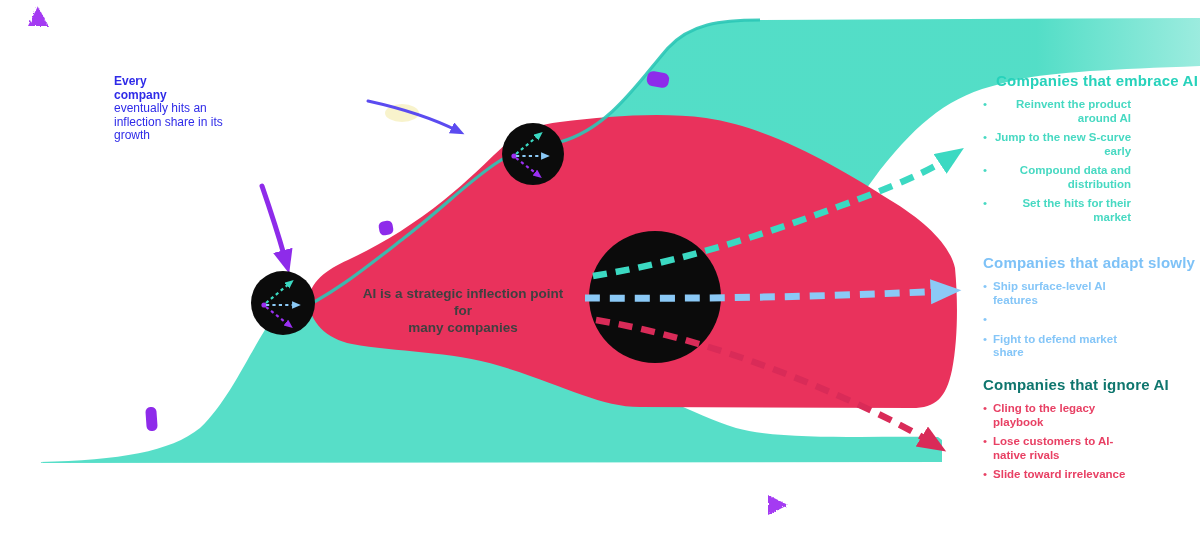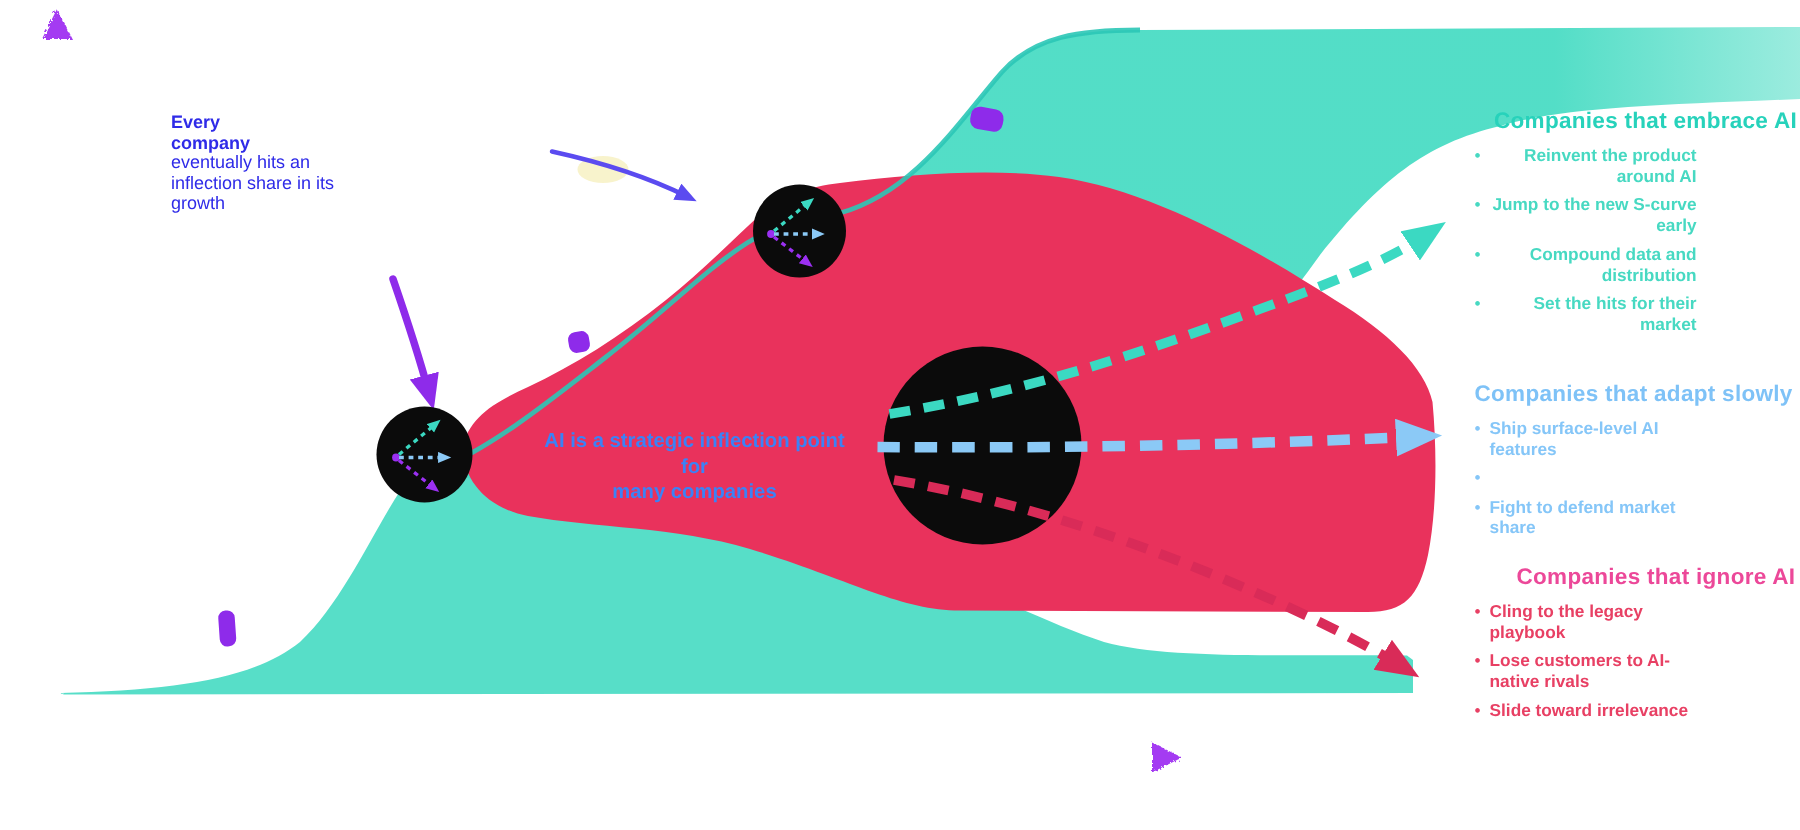--- a/index.html
+++ b/index.html
@@ -6,36 +6,36 @@
   .stage{position:relative;width:1200px;height:553px;background:#ffffff;overflow:hidden;
          font-family:"Liberation Sans", sans-serif;}
   .stage svg{position:absolute;left:0;top:0;}
   .ovl{position:absolute;}
   .axis-label{color:#ffffff;font-weight:bold;font-size:15px;letter-spacing:2.5px;}
   .growth{left:21px;top:188px;writing-mode:vertical-rl;transform:rotate(180deg);}
   .time{left:352px;top:512px;width:90px;text-align:center;}
   .left-note{left:114px;top:75px;width:150px;color:#2f2be8;font-size:12px;line-height:13.5px;}
   .left-note .ln{white-space:nowrap;}
   .left-note .b{font-weight:bold;}
-  .main-label{left:352px;top:285px;width:222px;text-align:center;color:#3b82f6;
+  .main-label{left:352px;top:285px;width:222px;text-align:center;color:#404040;
               font-size:13.5px;font-weight:600;line-height:17px;}
   .block{width:215px;}
   .block .hd{font-size:15px;font-weight:bold;letter-spacing:.2px;margin-bottom:9px;white-space:nowrap;}
   .block ul{list-style:none;margin:0;padding:0;}
   .block li{display:flex;gap:6px;font-size:11.5px;line-height:13.5px;margin-bottom:6px;}
   .block li .bt{flex:0 0 auto;}
   .block li .tx{max-width:138px;font-weight:bold;}
   .blk-embrace{left:983px;top:72px;text-align:right;}
   .blk-embrace .hd{color:#27d2bb;}
   .blk-embrace li{color:#47d9c2;}
   .blk-adapt{left:983px;top:234px;margin-top:20px;}
   .blk-adapt .hd{color:#7ec2f7;}
   .blk-adapt li{color:#85c6f8;}
   .blk-ignore{left:983px;top:376px;}
-  .blk-ignore .hd{color:#ec4899;margin-left:28px;}
+  .blk-ignore .hd{color:#0f766e;}
   .blk-ignore li{color:#e84064;}
 </style>
 </head>
 <body>
 
 <div class="stage">
 
 <svg width="1200" height="553" viewBox="0 0 1200 553">
   <defs>
     <linearGradient id="axisGrad" x1="0" y1="0" x2="0" y2="1">

